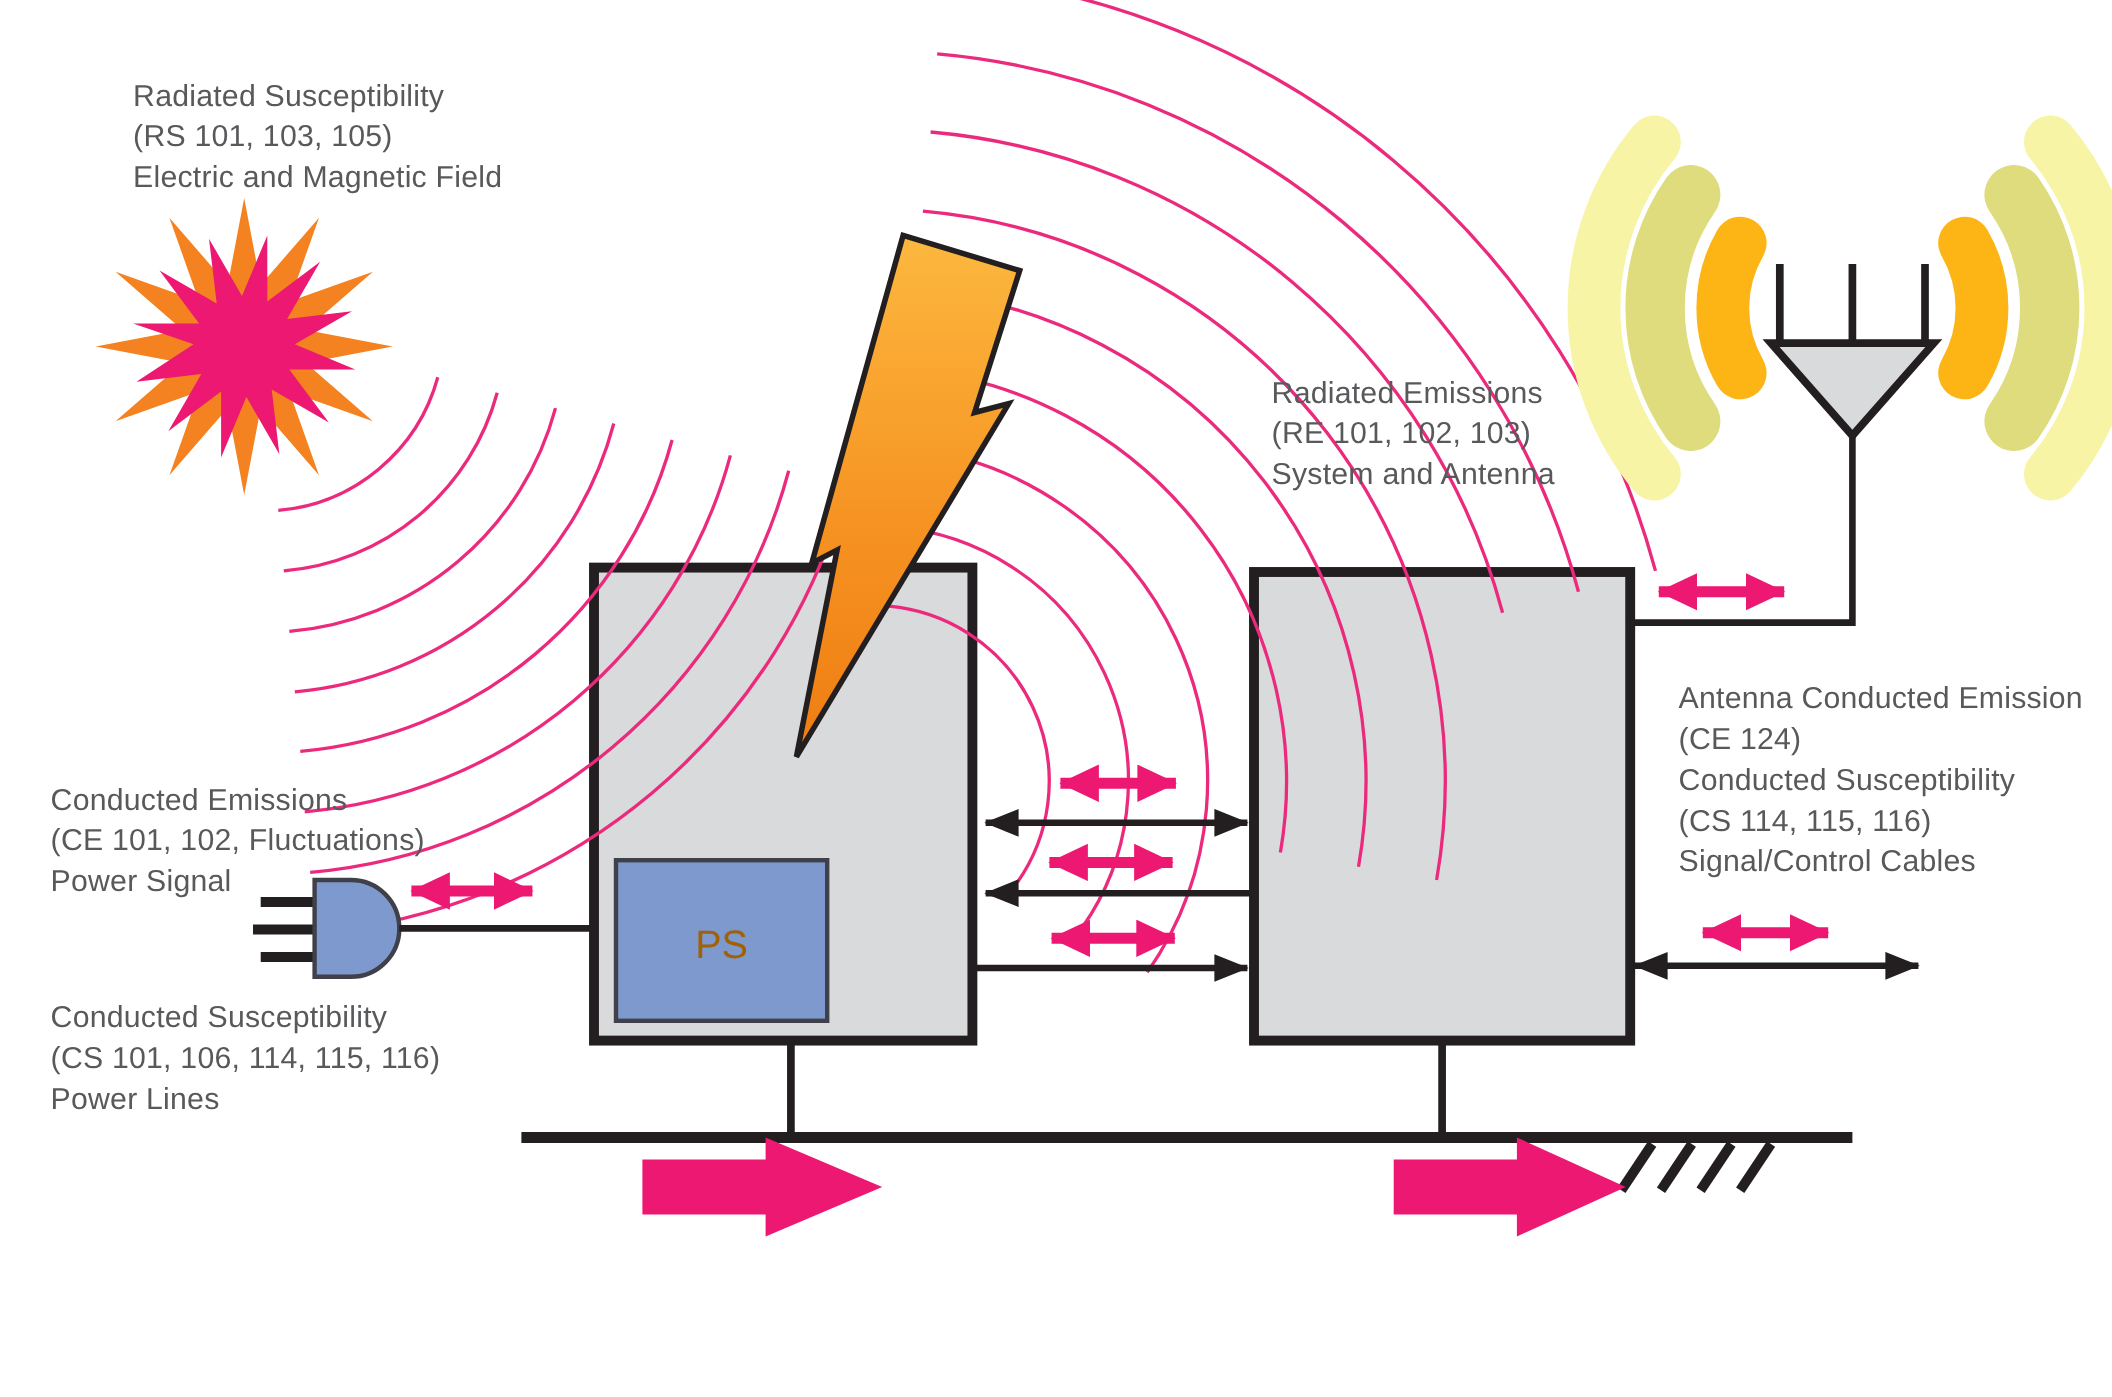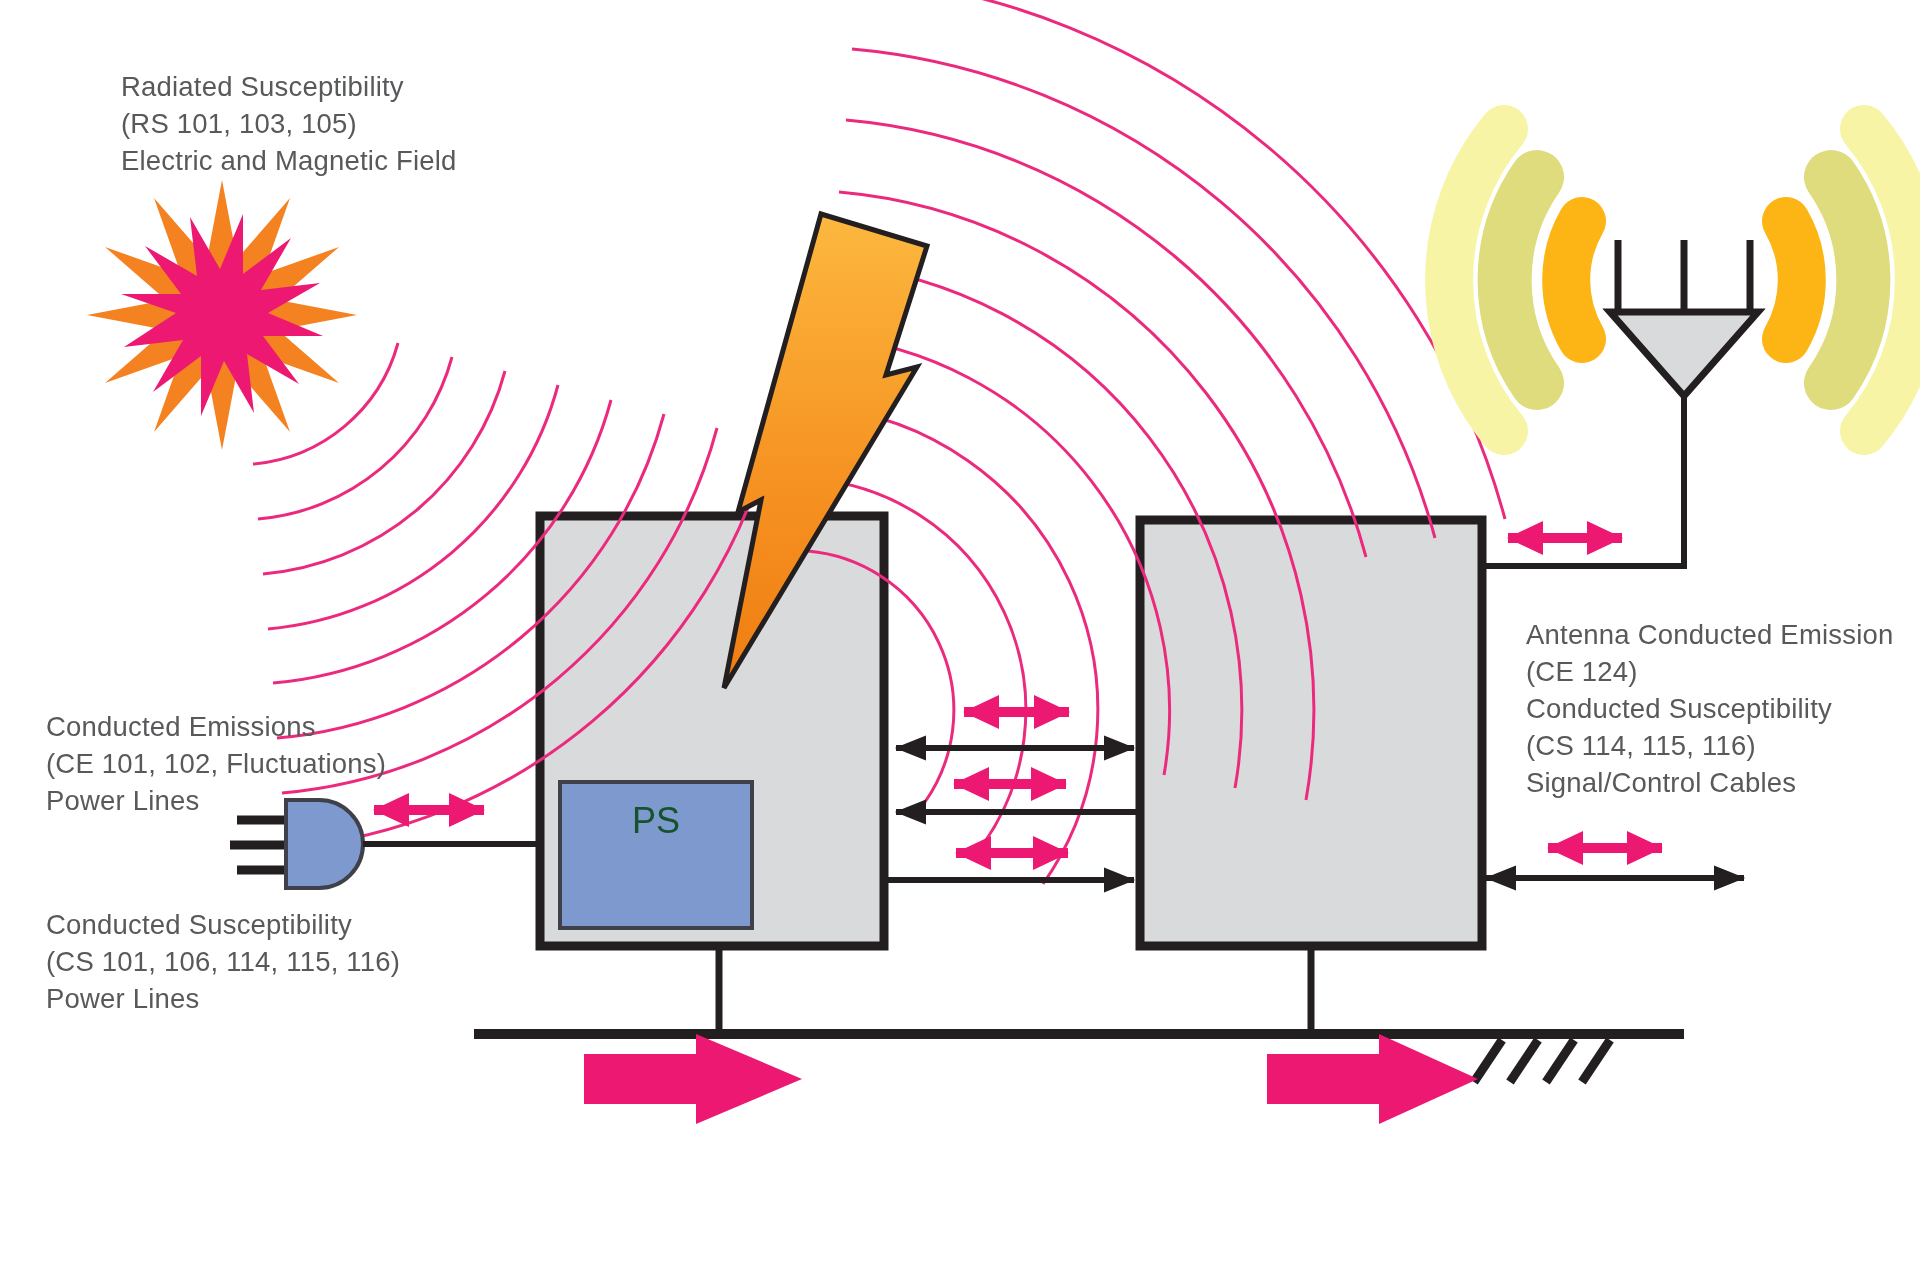--- a/index.html
+++ b/index.html
@@ -7,22 +7,22 @@
     position:relative;width:1920px;height:1270px;background:#ffffff;overflow:hidden;
     font-family:"Liberation Sans", sans-serif;
     margin-left:24px;
   }
   .diagram-svg{position:absolute;left:0;top:0;}
   .label{
     position:absolute;color:#58595B;font-size:27.5px;line-height:37px;
     white-space:pre-line;letter-spacing:0.2px;
   }
   .ps-label{
-    position:absolute;left:536px;top:800px;width:192px;text-align:center;
-    font-size:36px;color:#14532d;
+    position:absolute;left:536px;top:838px;width:192px;text-align:center;
+    font-size:36px;color:#a16207;
   }
 </style>
 </head>
 <body>
 
 <div class="canvas">
 
   <svg class="diagram-svg" width="1920" height="1270" viewBox="0 0 1920 1270">
     <defs>
       <marker id="ab" markerUnits="strokeWidth" markerWidth="5.4" markerHeight="4.4" refX="5" refY="2.1" orient="auto-start-reverse">
@@ -121,24 +121,27 @@
 
     <polygon points="560,1054 672,1054 672,1034 778,1079 672,1124 672,1104 560,1104" fill="#EC1872"></polygon>
     <polygon points="1243,1054 1355,1054 1355,1034 1454,1079 1355,1124 1355,1104 1243,1104" fill="#EC1872"></polygon>
   </svg>
 
   <div class="label" style="left:97px;top:68px;">Radiated Susceptibility
 (RS 101, 103, 105)
 Electric and Magnetic Field</div>
 
 
+  <div class="label" style="left:1132px;top:338px;">Radiated Emissions
+(RE 101, 102, 103)
+System and Antenna</div>
 
   <div class="label" style="left:22px;top:708px;">Conducted Emissions
 (CE 101, 102, Fluctuations)
-Power Lines</div>
+Power Signal</div>
 
   <div class="label" style="left:22px;top:906px;">Conducted Susceptibility
 (CS 101, 106, 114, 115, 116)
 Power Lines</div>
 
   <div class="label" style="left:1502px;top:616px;">Antenna Conducted Emission
 (CE 124)
 Conducted Susceptibility
 (CS 114, 115, 116)
 Signal/Control Cables</div>

